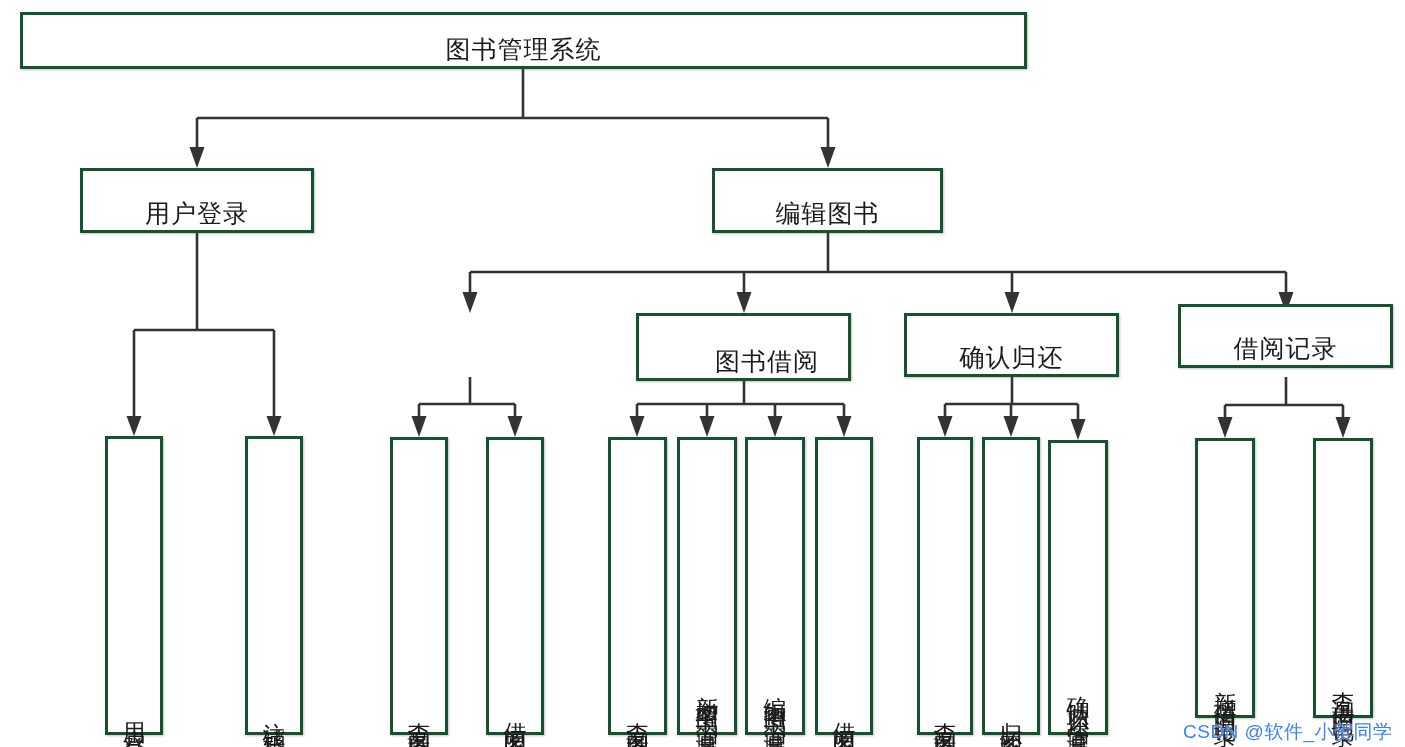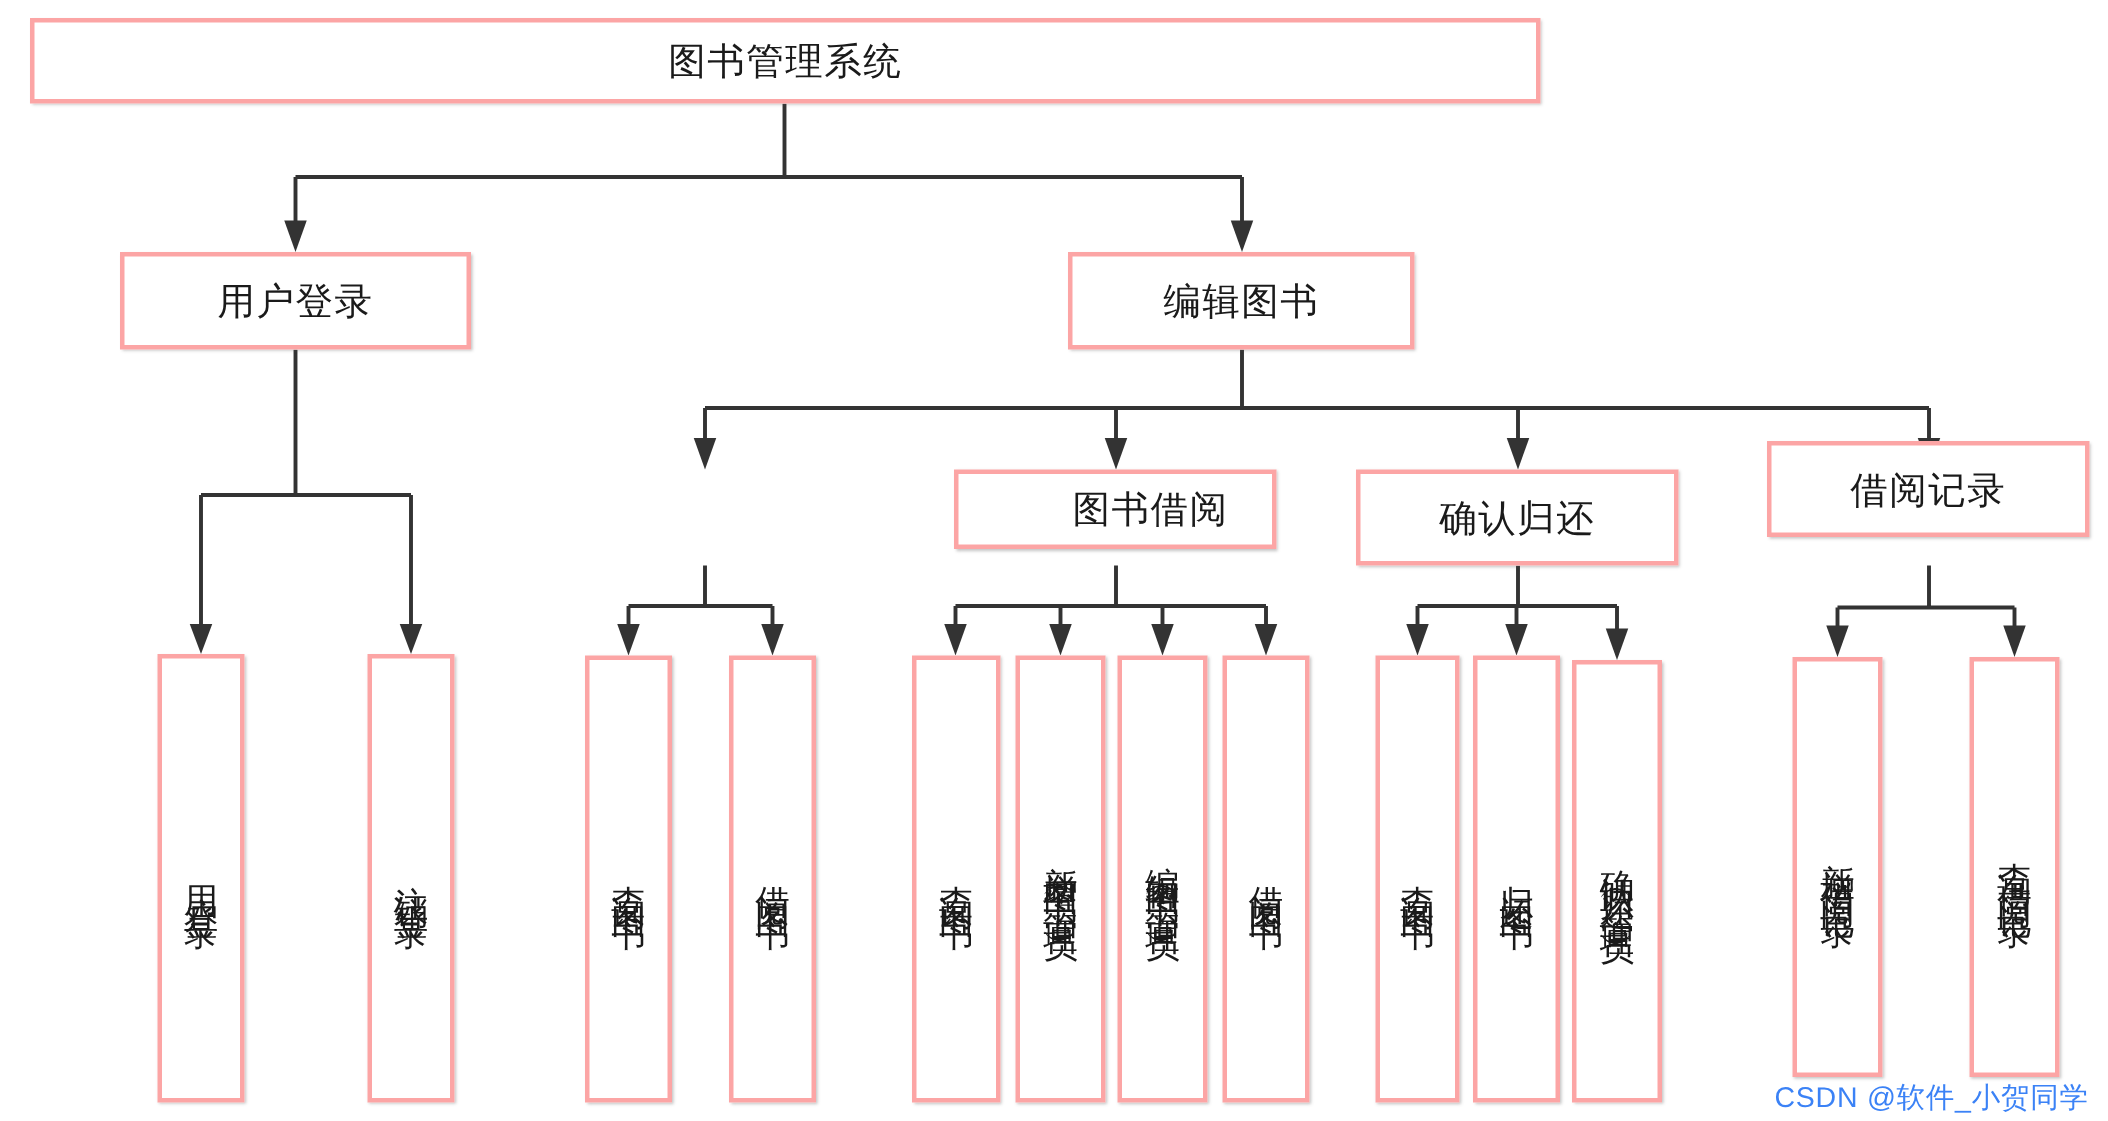--- a/index.html
+++ b/index.html
@@ -2,21 +2,21 @@
 <html><head>
 <meta charset="utf-8">
 <style>
   html,body{margin:0;padding:0;background:#ffffff;}
   .canvas{
     position:relative;width:1405px;height:747px;background:#ffffff;overflow:hidden;
     font-family:"Liberation Sans","DejaVu Sans",sans-serif;color:#1a1a1a;
   }
   .node{
     position:absolute;box-sizing:border-box;background:#ffffff;
-    border:3px solid #fca5a5;display:flex;align-items:center;justify-content:center;
+    border:3px solid #14532d;display:flex;align-items:flex-end;justify-content:center;
     box-shadow:1px 1px 2px rgba(80,80,80,0.35);
   }
   .hnode{font-size:25px;letter-spacing:1px;}
   .vnode span{
     writing-mode:vertical-rl;text-orientation:mixed;
     font-size:23px;letter-spacing:7px;line-height:1;display:block;
   }
   .vnode.long span{letter-spacing:6px;}
   svg.wires{position:absolute;left:0;top:0;pointer-events:none;}
   .watermark{
@@ -66,27 +66,27 @@
     <span>图书管理系统</span>
   </div>
 
   <div class="node hnode" style="left:80px;top:168px;width:234px;height:65px;">
     <span>用户登录</span>
   </div>
   <div class="node hnode" style="left:712px;top:168px;width:231px;height:65px;">
     <span>编辑图书</span>
   </div>
 
-  <div class="node hnode" style="left:636px;top:313px;width:215px;height:53px;padding-left:47px;">
+  <div class="node hnode" style="left:636px;top:313px;width:215px;height:68px;padding-left:47px;">
     <span>图书借阅</span>
   </div>
   <div class="node hnode" style="left:904px;top:313px;width:215px;height:64px;">
     <span>确认归还</span>
   </div>
-  <div class="node hnode" style="left:1178px;top:294px;width:215px;height:64px;">
+  <div class="node hnode" style="left:1178px;top:304px;width:215px;height:64px;">
     <span>借阅记录</span>
   </div>
 
   <div class="node vnode" style="left:105px;top:436px;width:58px;height:299px;">
     <span>用户登录</span>
   </div>
   <div class="node vnode" style="left:245px;top:436px;width:58px;height:299px;">
     <span>注销登录</span>
   </div>
 

